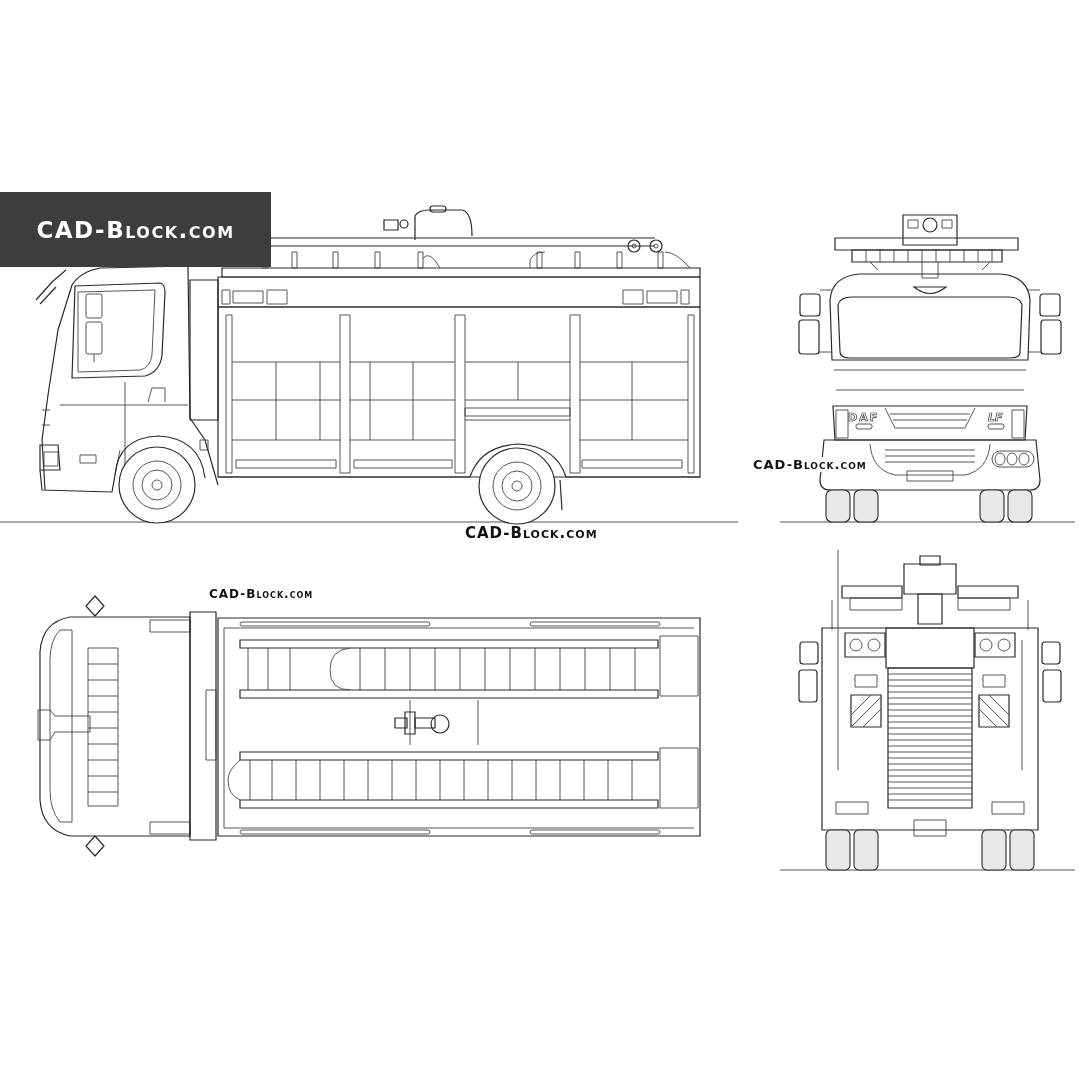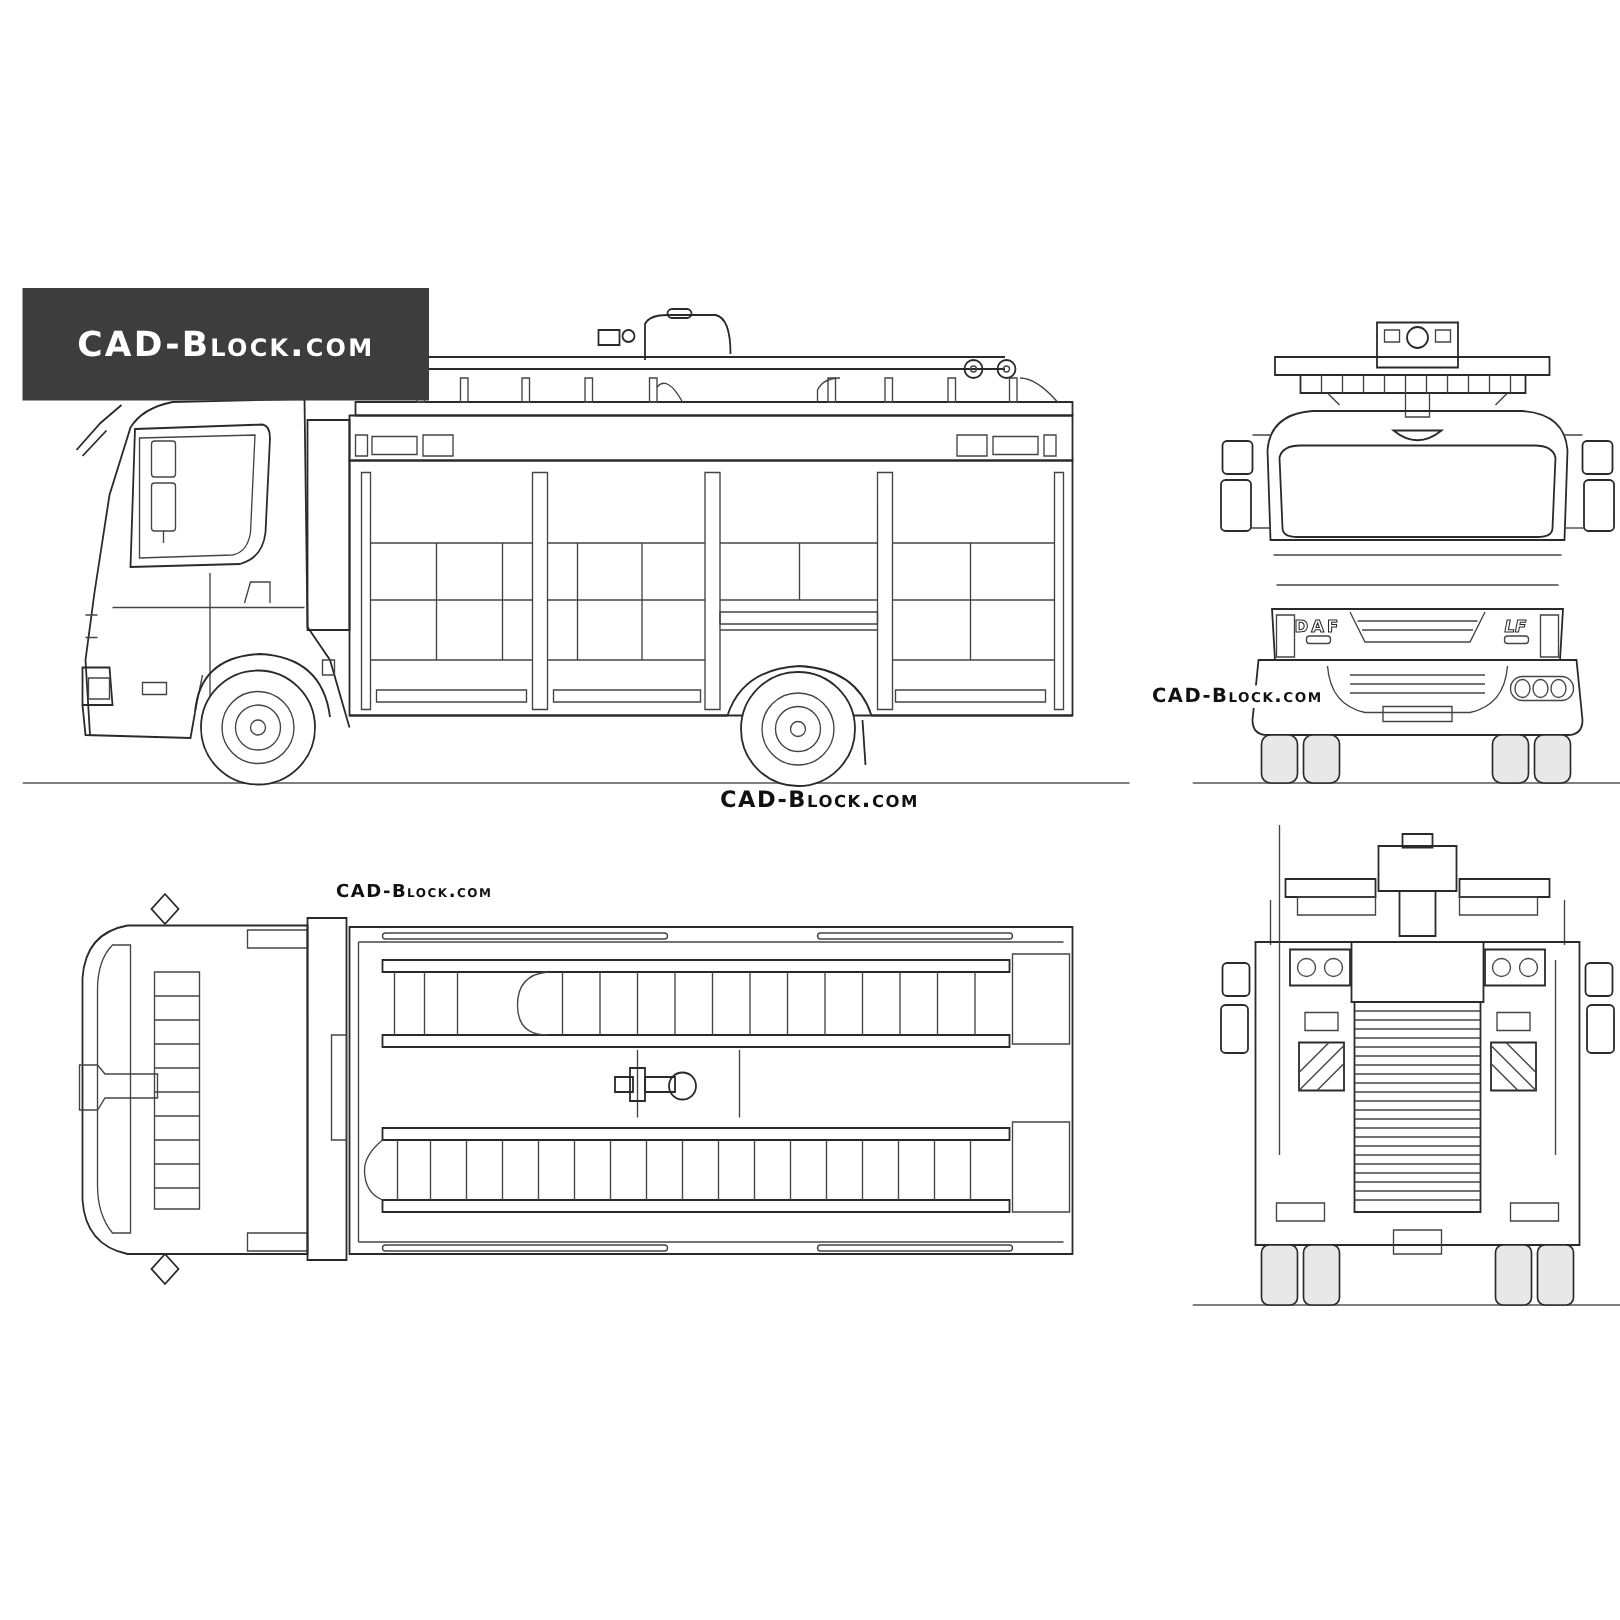--- a/index.html
+++ b/index.html
@@ -1,17 +1,17 @@
 <!DOCTYPE html>
 <html><head>
 <meta charset="utf-8">
 <style>
   html, body { margin:0; padding:0; background:#ffffff; }
   body { width:1080px; height:1080px; position:relative; overflow:hidden; font-family:"DejaVu Sans", sans-serif; }
-  .canvas { position:absolute; left:15px; top:0; width:948px; height:1080px;text-align:center; }
+  .canvas { position:absolute; left:0; top:0; width:948px; height:1080px;text-align:center; }
   .brand-banner { position:absolute; left:0; top:192px; width:271px; height:75px; background:#3d3d3d; display:flex; align-items:center; justify-content:center; z-index:5; }
   .brand-banner span { color:#ffffff; font-family:"DejaVu Sans", sans-serif; font-size:23px; font-weight:bold; letter-spacing:1.5px; font-variant:small-caps; }
   .wm { position:absolute; font-family:"DejaVu Sans", sans-serif; font-weight:bold; font-variant:small-caps; color:#111; letter-spacing:1px; white-space:nowrap; z-index:4; background:transparent; }
   .wm-side { left:465px; top:524px; font-size:15px; }
   .wm-front { left:751px; top:457px; font-size:13px; background:#fff; padding:0 2px; }
   .wm-top { left:209px; top:587px; font-size:12px; }
   svg line, svg rect, svg path, svg circle, svg ellipse, svg polyline, svg polygon { vector-effect:non-scaling-stroke; }
   .ln { fill:none; stroke:#2a2a2a; stroke-width:1.2; }
   .lt { fill:none; stroke:#444; stroke-width:0.9; }
   .gnd { stroke:#555; stroke-width:1; }

